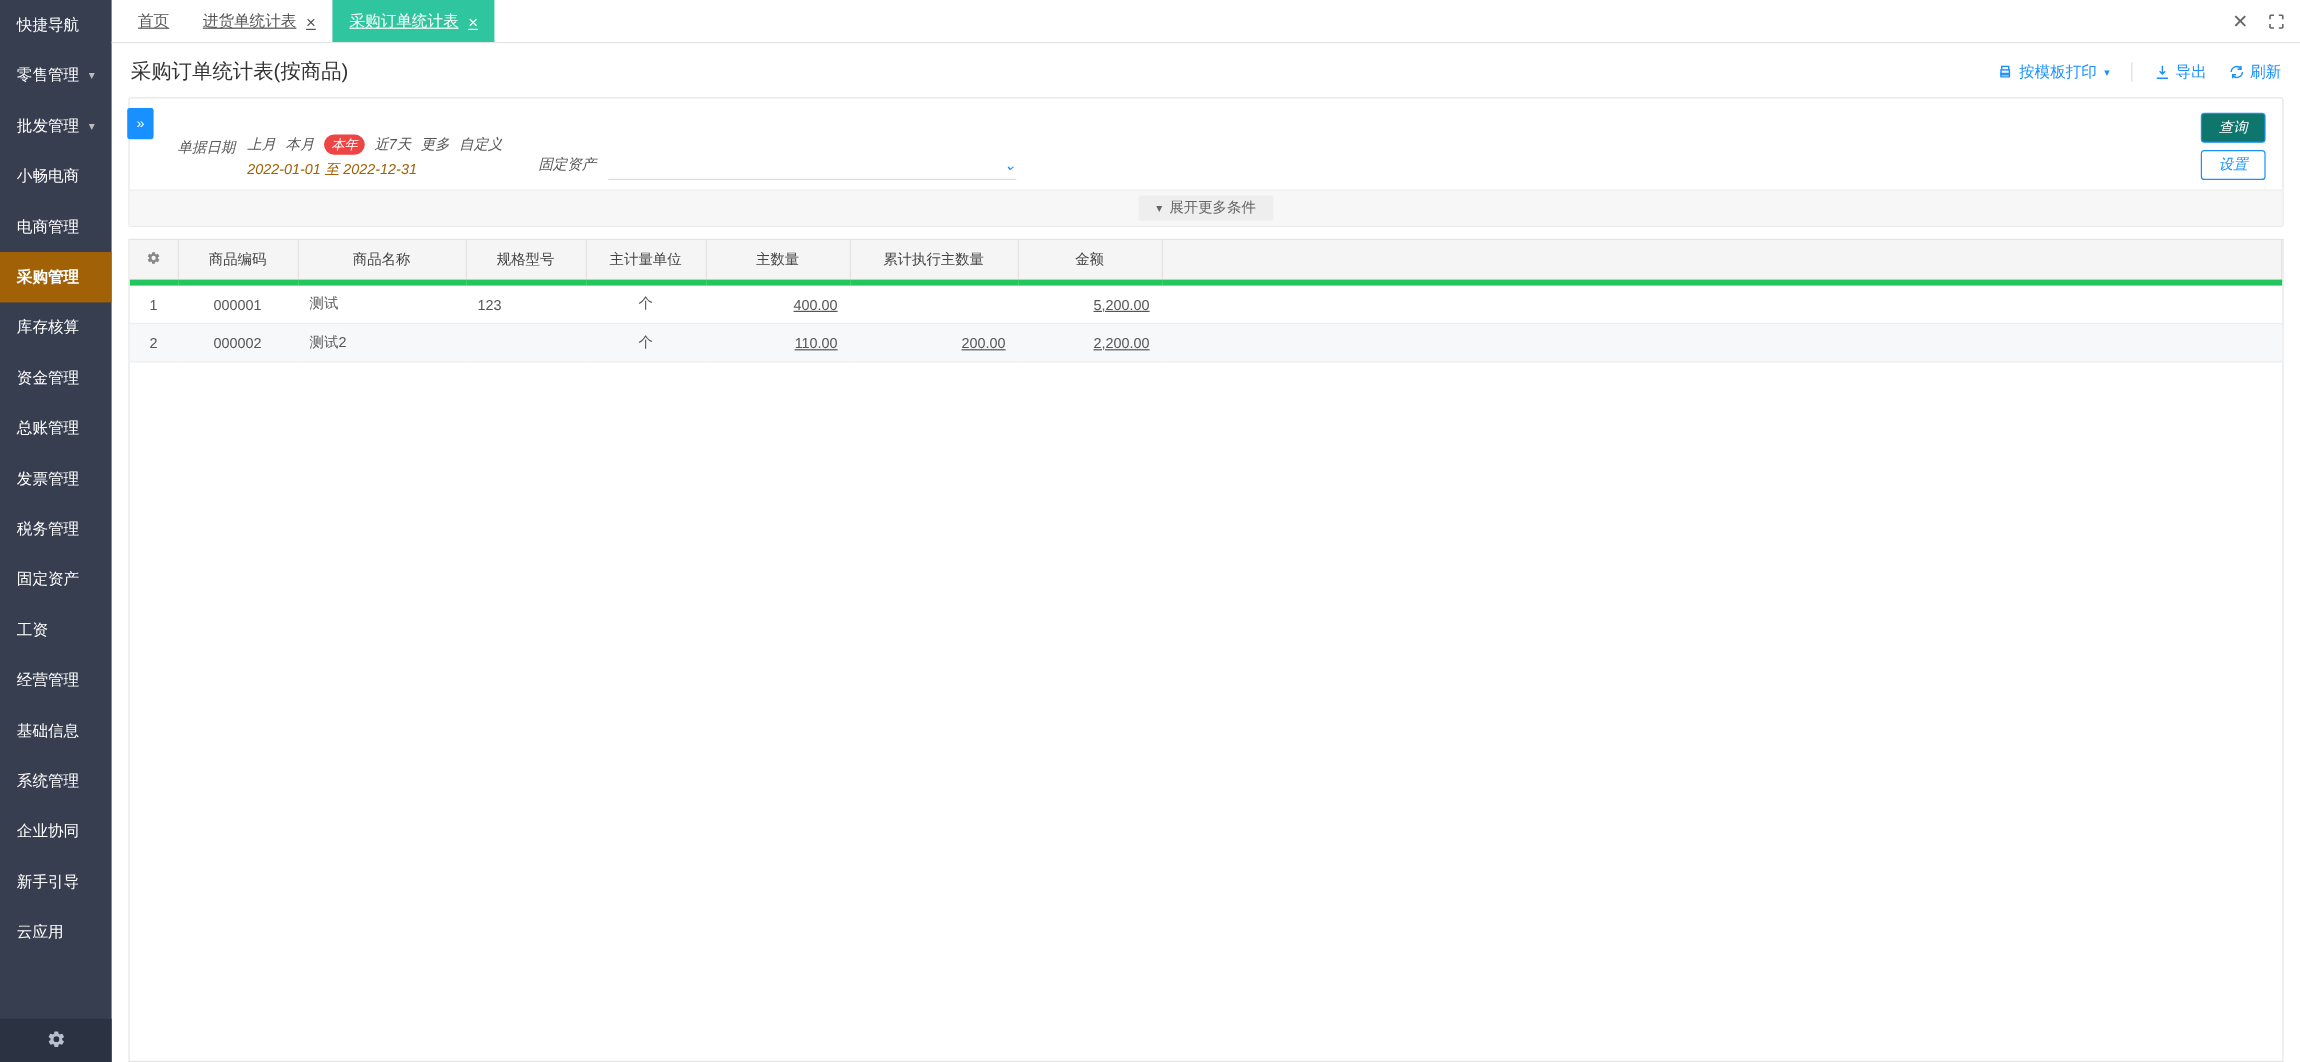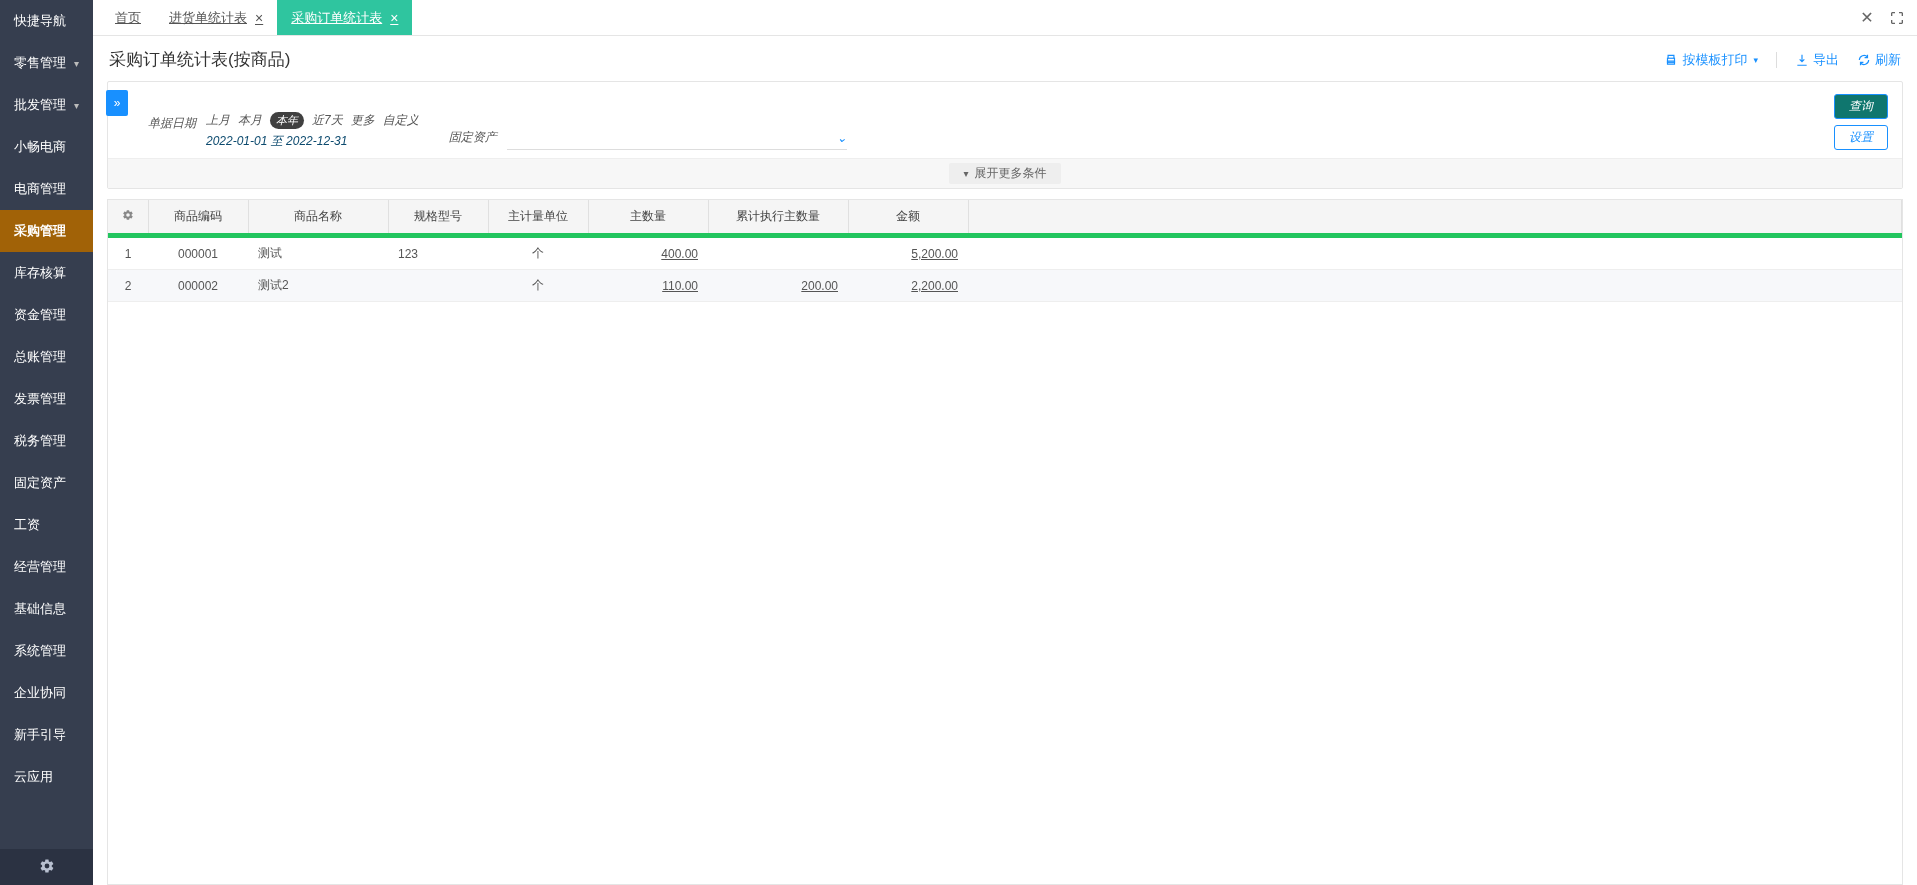--- a/index.html
+++ b/index.html
@@ -37,22 +37,22 @@
     
     
     .filter-zone { margin: 0 14px 10px 14px; border: 1px solid #e5e5e5; border-radius: 2px; position: relative; }
     .filter-collapse-btn { position: absolute; left: -2px; top: 8px; width: 22px; height: 26px; background: #1890ff; color: #fff; display:flex; align-items:center; justify-content:center; border-radius: 2px; cursor:pointer; font-size:12px; }
     .filter-body { padding: 12px 14px 8px 40px; display: flex; align-items: flex-end; gap: 30px; font-style: italic; }
     .filter-group { display: flex; align-items: flex-start; gap: 10px; font-size: 12px; color:#555; }
     .fg-label { padding-top: 3px; white-space: nowrap; }
     .date-options { display:flex; flex-direction:column; gap:4px; }
     .date-tabs { display:flex; align-items:center; gap:8px; }
     .date-tabs span { cursor:pointer; color:#555; }
-    .date-tabs span.on { background:#404040; color:#fff; padding:1px 6px; border-radius:10px; font-size:11px; }
-    .date-range { color:#0c4a6e; font-size:12px; }
+    .date-tabs span.on { background:#ef4444; color:#fff; padding:1px 6px; border-radius:10px; font-size:11px; }
+    .date-range { color:#a16207; font-size:12px; }
     .select-box { border-bottom: 1px solid #ddd; min-width: 340px; height: 24px; display:flex; align-items:center; justify-content:flex-end; }
     .select-box .caret-d { color:#1890ff; font-size:12px; }
     .input-box { border-bottom: 1px solid #ddd; min-width: 360px; height: 24px; display:flex; align-items:center; justify-content:flex-end; }
     .input-box .dots { color:#888; letter-spacing:1px; }
     .filter-actions { margin-left:auto; display:flex; flex-direction:column; gap:6px; }
     .btn { padding: 3px 14px; border-radius: 3px; font-size: 12px; cursor:pointer; text-align:center; min-width: 50px; }
     .btn-primary { background:#0f766e; color:#fff; border:1px solid #1890ff; }
     .btn-outline { background:#fff; color:#1890ff; border:1px solid #1890ff; }
     .expand-bar { text-align:center; padding: 4px 0; background:#f7f7f7; border-top:1px solid #eee; cursor:pointer; color:#666; font-size:12px; display:flex; align-items:center; justify-content:center; gap:6px; }
     .expand-bar-inner { background:#eee; padding:2px 14px; border-radius:2px; display:flex; align-items:center; gap:6px; }

